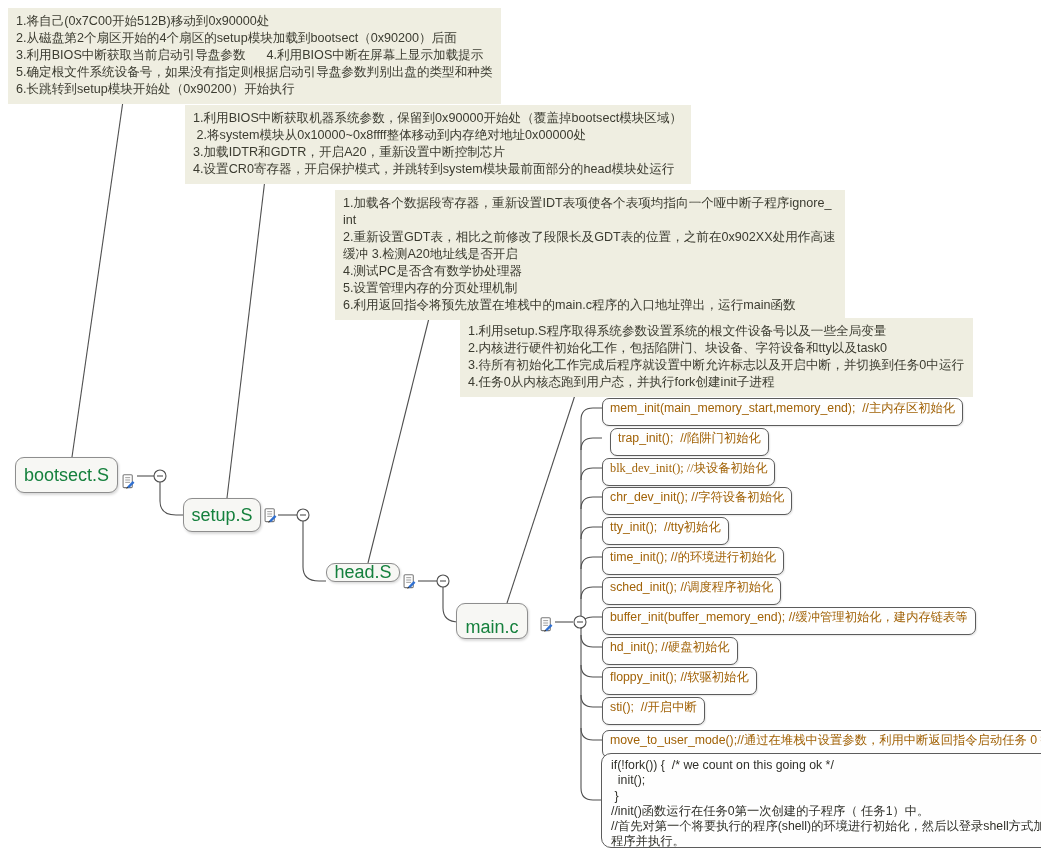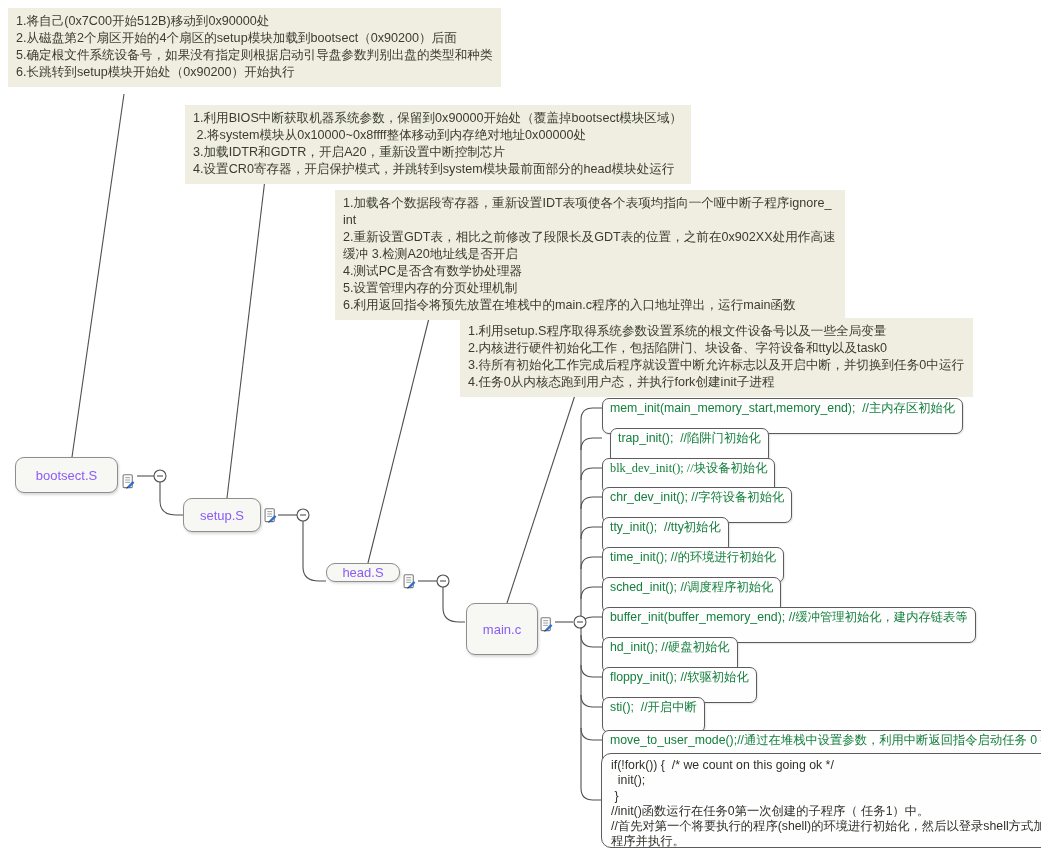--- a/index.html
+++ b/index.html
@@ -21,35 +21,35 @@
     white-space:pre;
     color:#3b3b30;
   }
   .node{
     position:absolute;
     background:#f7f7f4;
     border:1.4px solid #8e8e8e;
     border-radius:9px;
     box-shadow:1px 1.5px 2.5px rgba(0,0,0,0.15);
     display:flex;align-items:center;justify-content:center;
-    font-size:13px;
-    color:#8b5cf6;
+    font-size:18px;
+    color:#15803d;
     box-sizing:border-box;
   }
   .branch{
     position:absolute;
     background:#fefefe;
     border:1.2px solid #5c5c5c;
     border-radius:7px;
-    height:36px;
+    height:28px;
     line-height:19px;
     padding:0 7px;
     font-size:12.3px;
     white-space:pre;
-    color:#15803d;
+    color:#a16207;
     box-sizing:border-box;
     box-shadow:0.5px 1px 1.5px rgba(0,0,0,0.10);
   }
   .forkbox{
     position:absolute;
     background:#fefefe;
     border:1.2px solid #5c5c5c;
     border-radius:10px;
     padding:4px 9px;
     font-size:12.3px;
@@ -100,34 +100,34 @@
       </g>
       <g>
         <circle cx="443" cy="581" r="6" fill="#ffffff" stroke="#4f4f4f" stroke-width="1.1"></circle>
         <line x1="440" x2="446" y1="581" y2="581" stroke="#4f4f4f" stroke-width="1.1"></line>
       </g>
       <g>
         <circle cx="580" cy="622" r="6" fill="#ffffff" stroke="#4f4f4f" stroke-width="1.1"></circle>
         <line x1="577" x2="583" y1="622" y2="622" stroke="#4f4f4f" stroke-width="1.1"></line>
       </g>
     </svg>
-<div class="note" style="left: 8px; top: 8px;"><div>1.将自己(0x7C00开始512B)移动到0x90000处</div><div>2.从磁盘第2个扇区开始的4个扇区的setup模块加载到bootsect（0x90200）后面</div><div>5.确定根文件系统设备号，如果没有指定则根据启动引导盘参数判别出盘的类型和种类</div><div>6.长跳转到setup模块开始处（0x90200）开始执行</div></div>
+<div class="note" style="left: 8px; top: 8px;"><div>1.将自己(0x7C00开始512B)移动到0x90000处</div><div>2.从磁盘第2个扇区开始的4个扇区的setup模块加载到bootsect（0x90200）后面</div><div>3.利用BIOS中断获取当前启动引导盘参数      4.利用BIOS中断在屏幕上显示加载提示</div><div>5.确定根文件系统设备号，如果没有指定则根据启动引导盘参数判别出盘的类型和种类</div><div>6.长跳转到setup模块开始处（0x90200）开始执行</div></div>
     <div class="note" style="left: 185px; top: 105px;"><div>1.利用BIOS中断获取机器系统参数，保留到0x90000开始处（覆盖掉bootsect模块区域）</div><div> 2.将system模块从0x10000~0x8ffff整体移动到内存绝对地址0x00000处</div><div>3.加载IDTR和GDTR，开启A20，重新设置中断控制芯片</div><div>4.设置CR0寄存器，开启保护模式，并跳转到system模块最前面部分的head模块处运行</div></div>
     <div class="note" style="left: 335px; top: 190px;"><div>1.加载各个数据段寄存器，重新设置IDT表项使各个表项均指向一个哑中断子程序ignore_</div><div>int</div><div>2.重新设置GDT表，相比之前修改了段限长及GDT表的位置，之前在0x902XX处用作高速</div><div>缓冲 3.检测A20地址线是否开启</div><div>4.测试PC是否含有数学协处理器</div><div>5.设置管理内存的分页处理机制</div><div>6.利用返回指令将预先放置在堆栈中的main.c程序的入口地址弹出，运行main函数</div></div>
     <div class="note" style="left: 460px; top: 318px;"><div>1.利用setup.S程序取得系统参数设置系统的根文件设备号以及一些全局变量</div><div>2.内核进行硬件初始化工作，包括陷阱门、块设备、字符设备和tty以及task0</div><div>3.待所有初始化工作完成后程序就设置中断允许标志以及开启中断，并切换到任务0中运行</div><div>4.任务0从内核态跑到用户态，并执行fork创建init子进程</div></div>
     <div class="node" style="left: 15px; top: 457px; width: 103px; height: 36px;">
       <span>bootsect.S</span>
     </div>
     <div class="node" style="left: 183px; top: 498px; width: 78px; height: 34px;">
       <span>setup.S</span>
     </div>
     <div class="node" style="left: 326px; top: 563px; width: 74px; height: 19px;">
       <span>head.S</span>
     </div>
-    <div class="node" style="left: 466px; top: 603px; width: 72px; height: 52px;">
+    <div class="node" style="left: 456px; top: 603px; width: 72px; height: 36px; align-items: flex-end;">
       <span>main.c</span>
     </div>
     <div class="noteicon" style="left: 122px; top: 474px;"><svg width="15" height="15" viewBox="0 0 14 14" xmlns="http://www.w3.org/2000/svg">
        <rect x="1" y="0.7" width="8.6" height="12" rx="1" fill="#ffffff" stroke="#7a7a7a" stroke-width="1"></rect>
        <path d="M3 3.4h4.6 M3 5.6h4.6 M3 7.8h4.6" stroke="#9a9a9a" stroke-width="0.9"></path>
        <path d="M5.6,12.6 L10.8,7.4" stroke="#2f6fd0" stroke-width="2.3"></path>
        <path d="M3.9,14 L5.9,12.9 L4.8,11.8 Z" fill="#2c2c2c"></path>
      </svg></div>
     <div class="noteicon" style="left: 264px; top: 508px;"><svg width="15" height="15" viewBox="0 0 14 14" xmlns="http://www.w3.org/2000/svg">
        <rect x="1" y="0.7" width="8.6" height="12" rx="1" fill="#ffffff" stroke="#7a7a7a" stroke-width="1"></rect>

